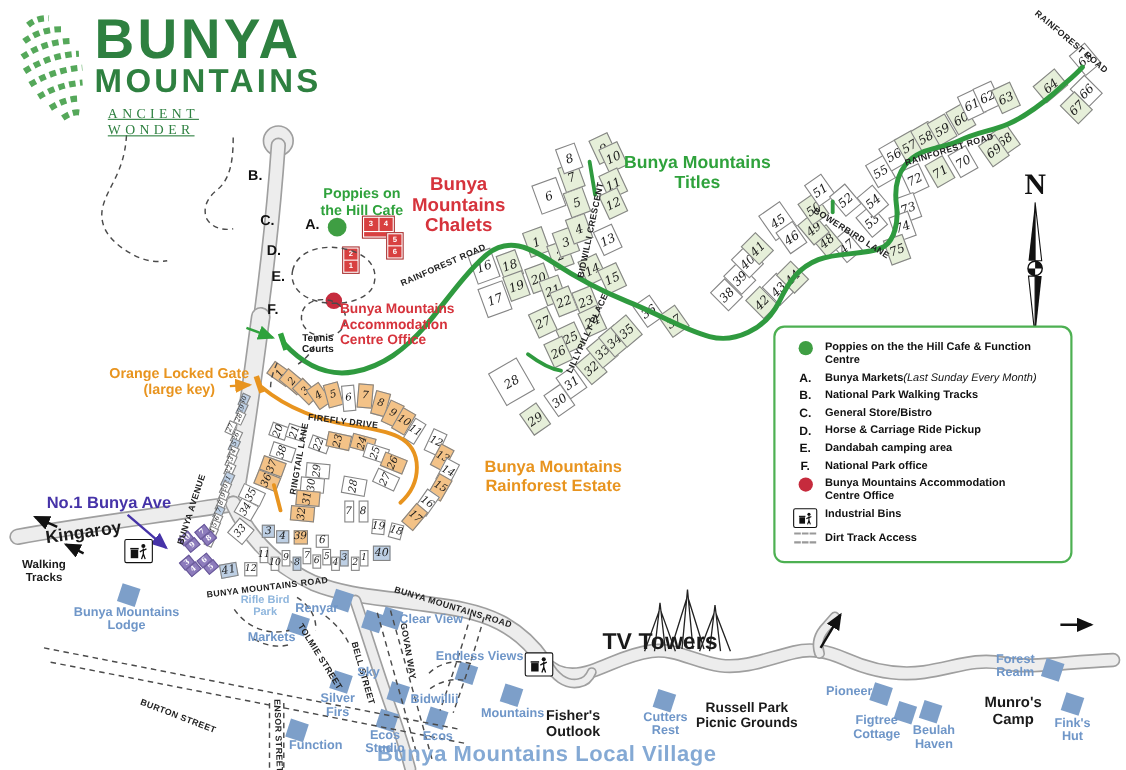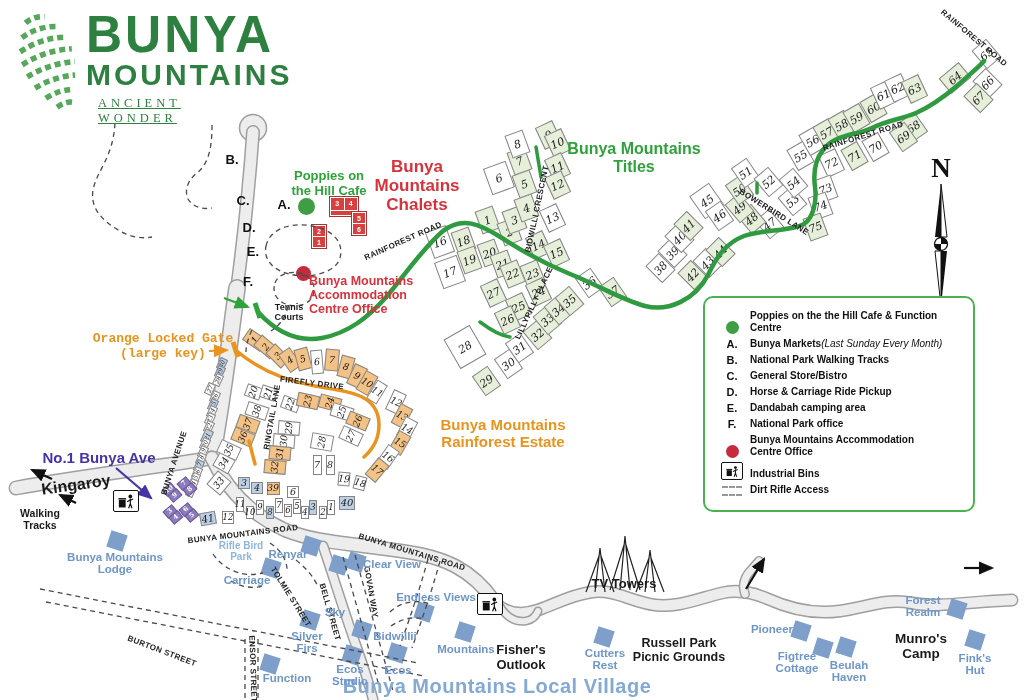--- a/index.html
+++ b/index.html
@@ -37,21 +37,21 @@
        white-space:nowrap;letter-spacing:0.4px;}
   .rletter{position:absolute;z-index:5;font-size:13px;font-weight:bold;color:#111;}
   
   .vsq{position:absolute;z-index:2;width:17px;height:17px;background:#7d9fc9;}
   .vlabel{position:absolute;z-index:5;color:#6f96c8;font-weight:bold;font-size:11.5px;
        text-align:center;line-height:1.08;white-space:pre-line;}
   
   #legend{position:absolute;z-index:6;left:703px;top:296px;width:272px;box-sizing:border-box;
        background:#fff;border:2.5px solid #4db052;border-radius:10px;padding:8px 12px 10px 16px;}
   #legend .ltitle{font-family:"Liberation Serif",serif;font-weight:bold;font-size:18px;color:#d6333c;margin-bottom:6px;}
-  .lrow{display:flex;align-items:flex-end;gap:7px;margin:4px 0;}
+  .lrow{display:flex;align-items:flex-start;gap:7px;margin:4px 0;}
   .lmark{width:22px;flex:0 0 22px;display:flex;align-items:center;justify-content:center;
        font-weight:bold;font-size:11px;color:#111;}
   .ltext{font-size:10px;font-weight:bold;color:#111;white-space:pre-line;line-height:1.2;}
   .ltext i{font-weight:normal;}
   .lgdot{width:13px;height:13px;border-radius:50%;}
   .lgdash{width:20px;height:6px;border-top:2px dashed #999;border-bottom:2px dashed #999;}
   
   .bins{position:absolute;z-index:5;width:24px;height:20px;background:#fff;border:1.6px solid #111;
        border-radius:2px;display:flex;align-items:center;justify-content:center;}
   
@@ -249,21 +249,21 @@
                 <path d="M16.5,6.5 L16.5,12.5 M16.5,8 L12.8,10.2 M16.5,12.5 L14.5,18 M16.5,12.5 L18.5,18 M16.5,8.6 L19.8,7" stroke="#111" stroke-width="1.6" fill="none"></path>
               </svg>
             </span>
           </span>
           <span class="ltext">Industrial Bins</span>
         </div>
         <div class="lrow">
           <span class="lmark">
             <span class="lgdash"></span>
           </span>
-          <span class="ltext">Dirt Rifle Access</span>
+          <span class="ltext">Dirt Track Access</span>
         </div>
       </div>
   </div>
 
 <div class="lot g" style="left: 477.5px; top: 208px; width: 19px; height: 24px; font-size: 11px; transform: rotate(-20deg);">1</div>
     <div class="lot g" style="left: 499.5px; top: 220px; width: 19px; height: 24px; font-size: 11px; transform: rotate(-20deg);">2</div>
     <div class="lot g" style="left: 504.5px; top: 208px; width: 19px; height: 24px; font-size: 11px; transform: rotate(-20deg);">3</div>
     <div class="lot g" style="left: 516.5px; top: 196px; width: 19px; height: 24px; font-size: 11px; transform: rotate(-20deg);">4</div>
     <div class="lot g" style="left: 514.5px; top: 172px; width: 19px; height: 24px; font-size: 11px; transform: rotate(-20deg);">5</div>
     <div class="lot w" style="left: 487px; top: 164px; width: 24px; height: 28px; font-size: 11px; transform: rotate(-20deg);">6</div>
@@ -436,31 +436,31 @@
     <div class="mlabel green" style="left: 329px; top: 184px; font-size: 13px; transform: translate(-50%, -50%) rotate(0deg);">Poppies on
 the Hill Cafe</div>
     <div class="mlabel red" style="left: 417px; top: 186px; font-size: 17px; transform: translate(-50%, -50%) rotate(0deg);">Bunya
 Mountains
 Chalets</div>
     <div class="mlabel green" style="left: 634px; top: 158px; font-size: 16px; transform: translate(-50%, -50%) rotate(0deg);">Bunya Mountains
 Titles</div>
     <div class="mlabel red" style="left: 309px; top: 295px; font-size: 12.5px; transform: translate(0px, -50%) rotate(0deg); text-align: left;">Bunya Mountains
 Accommodation
 Centre Office</div>
-    <div class="mlabel orange" style="left: 163px; top: 347px; font-size: 13px; transform: translate(-50%, -50%) rotate(0deg); font-family: Liberation Mono, monospace;">Orange Locked Gate
+    <div class="mlabel orange" style="left: 163px; top: 347px; font-size: 13px; transform: translate(-50%, -50%) rotate(0deg);">Orange Locked Gate
 (large key)</div>
     <div class="mlabel orange" style="left: 503px; top: 434px; font-size: 15px; transform: translate(-50%, -50%) rotate(0deg);">Bunya Mountains
 Rainforest Estate</div>
     <div class="mlabel purple" style="left: 99px; top: 458px; font-size: 15px; transform: translate(-50%, -50%) rotate(0deg);">No.1 Bunya Ave</div>
     <div class="mlabel black" style="left: 76px; top: 485px; font-size: 16px; transform: translate(-50%, -50%) rotate(-8deg);">Kingaroy</div>
     <div class="mlabel black" style="left: 40px; top: 520px; font-size: 10.5px; transform: translate(-50%, -50%) rotate(0deg);">Walking
 Tracks</div>
     <div class="mlabel black" style="left: 289px; top: 312px; font-size: 9px; transform: translate(-50%, -50%) rotate(0deg);">Tennis
 Courts</div>
-    <div class="mlabel black" style="left: 624px; top: 584px; font-size: 13px; transform: translate(-50%, -50%) rotate(0deg);">TV Towers</div>
+    <div class="mlabel black" style="left: 600px; top: 584px; font-size: 21px; transform: translate(-50%, -50%) rotate(0deg);">TV Towers</div>
     <div class="mlabel black" style="left: 521px; top: 658px; font-size: 13px; transform: translate(-50%, -50%) rotate(0deg);">Fisher's
 Outlook</div>
     <div class="mlabel black" style="left: 679px; top: 650px; font-size: 12.5px; transform: translate(-50%, -50%) rotate(0deg);">Russell Park
 Picnic Grounds</div>
     <div class="mlabel black" style="left: 921px; top: 646px; font-size: 13.5px; transform: translate(-50%, -50%) rotate(0deg);">Munro's
 Camp</div>
     <div class="mlabel lightblue" style="left: 241px; top: 551px; font-size: 10px; transform: translate(-50%, -50%) rotate(0deg);">Rifle Bird
 Park</div>
     <div class="mlabel villageblue" style="left: 497px; top: 686px; font-size: 20px; transform: translate(-50%, -50%) rotate(0deg);">Bunya Mountains Local Village</div>
     <div class="slabel" style="left: 403px; top: 241px; transform: translate(-50%, -50%) rotate(-24deg);">RAINFOREST ROAD</div>
@@ -484,21 +484,21 @@
     <div class="rletter" style="left: 243px; top: 200px; transform: translate(-50%, -50%);">C.</div>
     <div class="rletter" style="left: 249px; top: 227px; transform: translate(-50%, -50%);">D.</div>
     <div class="rletter" style="left: 253px; top: 251px; transform: translate(-50%, -50%);">E.</div>
     <div class="rletter" style="left: 248px; top: 281px; transform: translate(-50%, -50%);">F.</div>
     <div class="vsq" style="left: 117px; top: 541px; transform: translate(-50%, -50%) rotate(18deg);"></div>
     <div class="vlabel" style="left: 115px; top: 563px; transform: translate(-50%, -50%);">Bunya Mountains
 Lodge</div>
     <div class="vsq" style="left: 311px; top: 546px; transform: translate(-50%, -50%) rotate(18deg);"></div>
     <div class="vlabel" style="left: 288px; top: 554px; transform: translate(-50%, -50%);">Renyar</div>
     <div class="vsq" style="left: 271px; top: 568px; transform: translate(-50%, -50%) rotate(18deg);"></div>
-    <div class="vlabel" style="left: 247px; top: 580px; transform: translate(-50%, -50%);">Carriage</div>
+    <div class="vlabel" style="left: 247px; top: 580px; transform: translate(-50%, -50%);">Markets</div>
     <div class="vsq" style="left: 339px; top: 565px; transform: translate(-50%, -50%) rotate(18deg);"></div>
     <div class="vlabel" style="left: 335px; top: 612px; transform: translate(-50%, -50%);">Sky</div>
     <div class="vsq" style="left: 356px; top: 562px; transform: translate(-50%, -50%) rotate(18deg);"></div>
     <div class="vlabel" style="left: 392px; top: 564px; transform: translate(-50%, -50%);">Clear View</div>
     <div class="vsq" style="left: 424px; top: 612px; transform: translate(-50%, -50%) rotate(18deg);"></div>
     <div class="vlabel" style="left: 436px; top: 597px; transform: translate(-50%, -50%);">Endless Views</div>
     <div class="vsq" style="left: 310px; top: 620px; transform: translate(-50%, -50%) rotate(18deg);"></div>
     <div class="vlabel" style="left: 307px; top: 642px; transform: translate(-50%, -50%);">Silver
 Firs</div>
     <div class="vsq" style="left: 362px; top: 630px; transform: translate(-50%, -50%) rotate(18deg);"></div>

